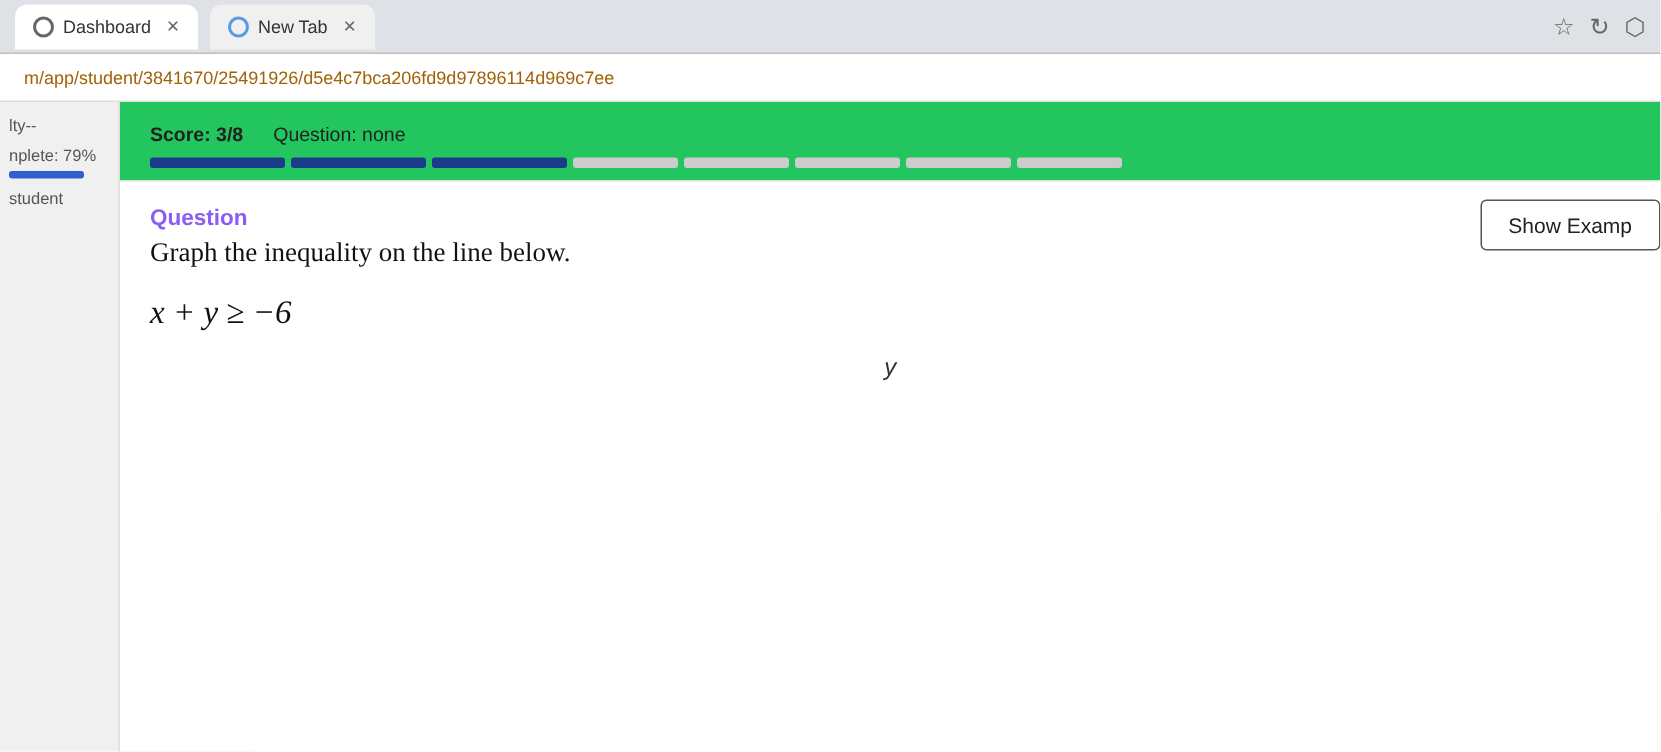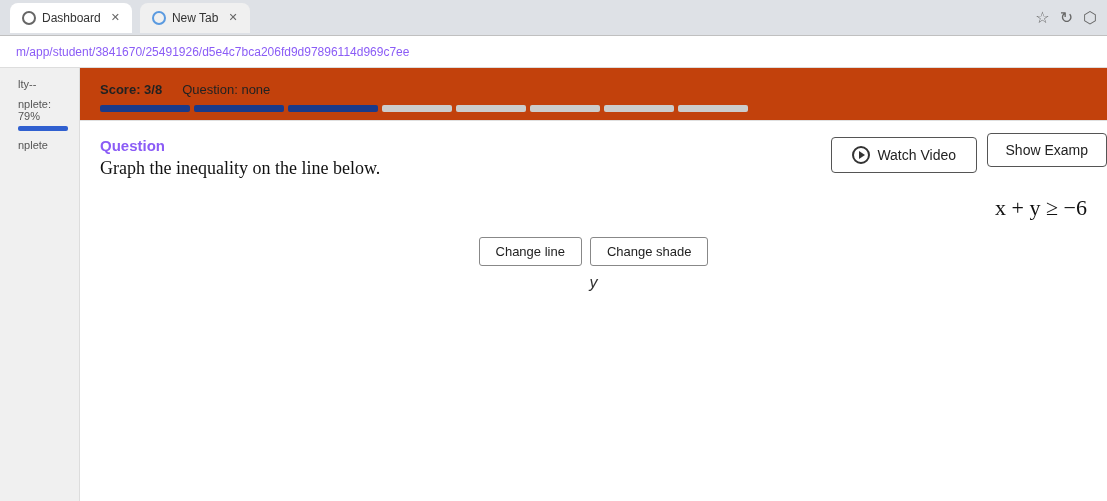--- a/index.html
+++ b/index.html
@@ -63,37 +63,37 @@
     }
 
     
     .address-bar {
       background: #ffffff;
       height: 32px;
       display: flex;
       align-items: center;
       padding: 0 16px;
       font-size: 12px;
-      color: #8b5cf6;
+      color: #a16207;
       border-bottom: 1px solid #ddd;
     }
 
     
     .page-content {
       display: flex;
       height: calc(501px - 36px - 32px);
       background: #f5f5f5;
     }
 
     
     .sidebar {
       width: 80px;
       background: #f0f0f0;
       border-right: 1px solid #ddd;
-      padding: 10px 18px;
+      padding: 10px 6px;
     }
     .sidebar-item {
       font-size: 11px;
       color: #444;
       margin-bottom: 8px;
       word-break: break-word;
     }
     .sidebar-item.partial {
       color: #555;
     }
@@ -101,21 +101,21 @@
     
     .main {
       flex: 1;
       background: #ffffff;
       padding: 0;
       overflow: hidden;
     }
 
     
     .score-section {
-      background: #c2410c;
+      background: #22c55e;
       padding: 14px 20px 0 20px;
       border-bottom: 1px solid #e0e0e0;
     }
     .score-row {
       display: flex;
       align-items: center;
       gap: 20px;
       margin-bottom: 8px;
     }
     .score-text {
@@ -158,22 +158,23 @@
     }
     .question-text {
       font-size: 18px;
       color: #111;
       margin-bottom: 16px;
       font-family: Georgia, serif;
     }
     .math-formula {
       font-size: 22px;
       color: #111;
-      text-align: right;
+      text-align: left;
       margin: 10px 0 16px 0;
+      font-style: italic;
       font-family: Georgia, serif;
     }
 
     
     .buttons-row {
       display: flex;
       gap: 8px;
       justify-content: center;
       margin-bottom: 8px;
     }
@@ -278,21 +279,21 @@
 
   <div class="sidebar">
     <div class="sidebar-item partial">
       <span>lty--</span>
     </div>
     <div class="sidebar-item partial">
       <span>nplete: 79%</span>
       <div class="sidebar-progress-bar"></div>
     </div>
     <div class="sidebar-item partial">
-      <span>nplete</span>
+      <span>student</span>
     </div>
   </div>
 
   <div class="main">
 
     <div class="score-section">
       <div class="score-row">
         <span class="score-text">Score: 3/8</span>
         <span class="penalty-text">Question: none</span>
       </div>
@@ -303,39 +304,31 @@
         <div class="progress-segment empty" style="width:70px;"></div>
         <div class="progress-segment empty" style="width:70px;"></div>
         <div class="progress-segment empty" style="width:70px;"></div>
         <div class="progress-segment empty" style="width:70px;"></div>
         <div class="progress-segment empty" style="width:70px;"></div>
       </div>
     </div>
 
     <div class="question-area" style="position:relative;">
 
-      <button class="watch-video-btn">
-        <span class="play-circle"></span>
-        <span>Watch Video</span>
-      </button>
 
       <button class="show-example-btn">
         <span>Show Examp</span>
       </button>
 
       <div class="question-header">Question</div>
 
       <div class="question-text">Graph the inequality on the line below.</div>
 
       <div class="math-formula">x + y ≥ −6</div>
 
-      <div class="buttons-row">
-        <button class="btn-outline">Change line</button>
-        <button class="btn-outline">Change shade</button>
-      </div>
 
       <div class="graph-hint">
         <span style="font-size:16px; font-style:italic;">y</span>
       </div>
     </div>
 
   </div>
 </div>
 
 </body></html>

